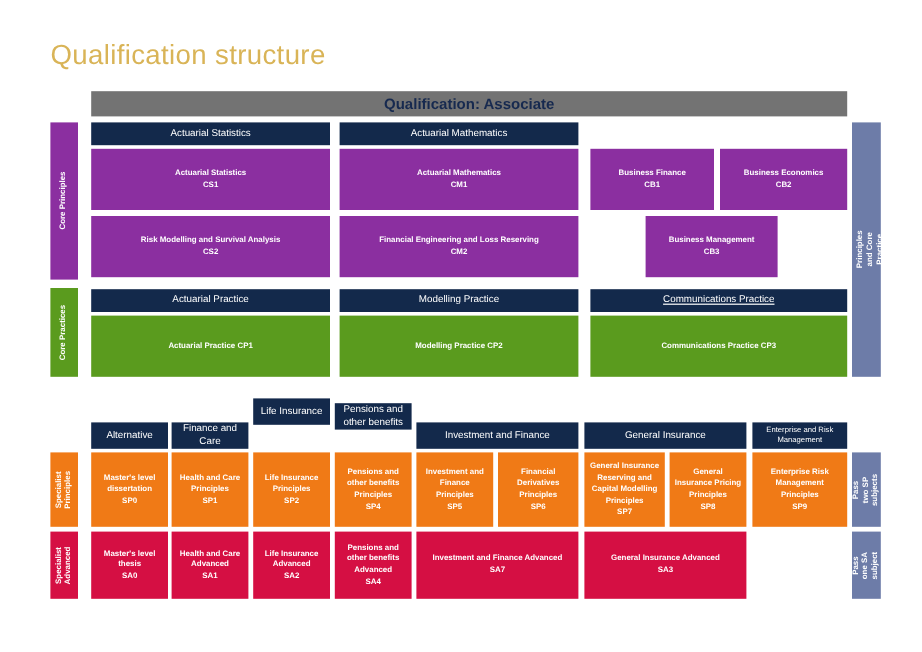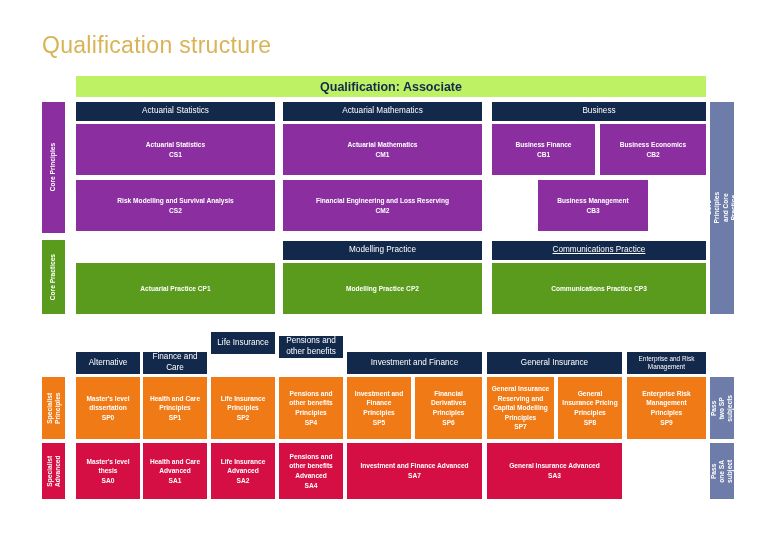--- a/index.html
+++ b/index.html
@@ -19,21 +19,21 @@
     left: 42px; top: 32px;
     font-size: 23px;
     font-weight: 400;
     color: #d9b457;
     letter-spacing: 0.3px;
   }
 
   
   .banner {
     position: absolute;
-    background: #bef264;
+    background: #737373;
     color: #16294f;
     font-size: 12.5px;
     font-weight: bold;
     display: flex;
     align-items: center;
     justify-content: center;
   }
 
   
   .vlabel {
@@ -137,23 +137,20 @@
       <span>CM1</span>
     </span>
   </div>
   <div class="cell purple" style="left:283px; top:180px; width:199px; height:51px;">
     <span>
       <span>Financial Engineering and Loss Reserving</span>
       <span>CM2</span>
     </span>
   </div>
 
-  <div class="colhead" style="left:492px; top:102px; width:214px; height:19px;">
-    <span>Business</span>
-  </div>
   <div class="cell purple" style="left:492px; top:124px; width:103px; height:51px;">
     <span>
       <span>Business Finance</span>
       <span>CB1</span>
     </span>
   </div>
   <div class="cell purple" style="left:600px; top:124px; width:106px; height:51px;">
     <span>
       <span>Business Economics</span>
       <span>CB2</span>
@@ -163,20 +160,23 @@
     <span>
       <span>Business Management</span>
       <span>CB3</span>
     </span>
   </div>
 
   <div class="vlabel green" style="left:42px; top:240px; width:23px; height:74px;">
     <span>Core Practices</span>
   </div>
 
+  <div class="colhead" style="left:76px; top:241px; width:199px; height:19px;">
+    <span>Actuarial Practice</span>
+  </div>
   <div class="cell green" style="left:76px; top:263px; width:199px; height:51px;">
     <span>Actuarial Practice CP1</span>
   </div>
 
   <div class="colhead" style="left:283px; top:241px; width:199px; height:19px;">
     <span>Modelling Practice</span>
   </div>
   <div class="cell green" style="left:283px; top:263px; width:199px; height:51px;">
     <span>Modelling Practice CP2</span>
   </div>

